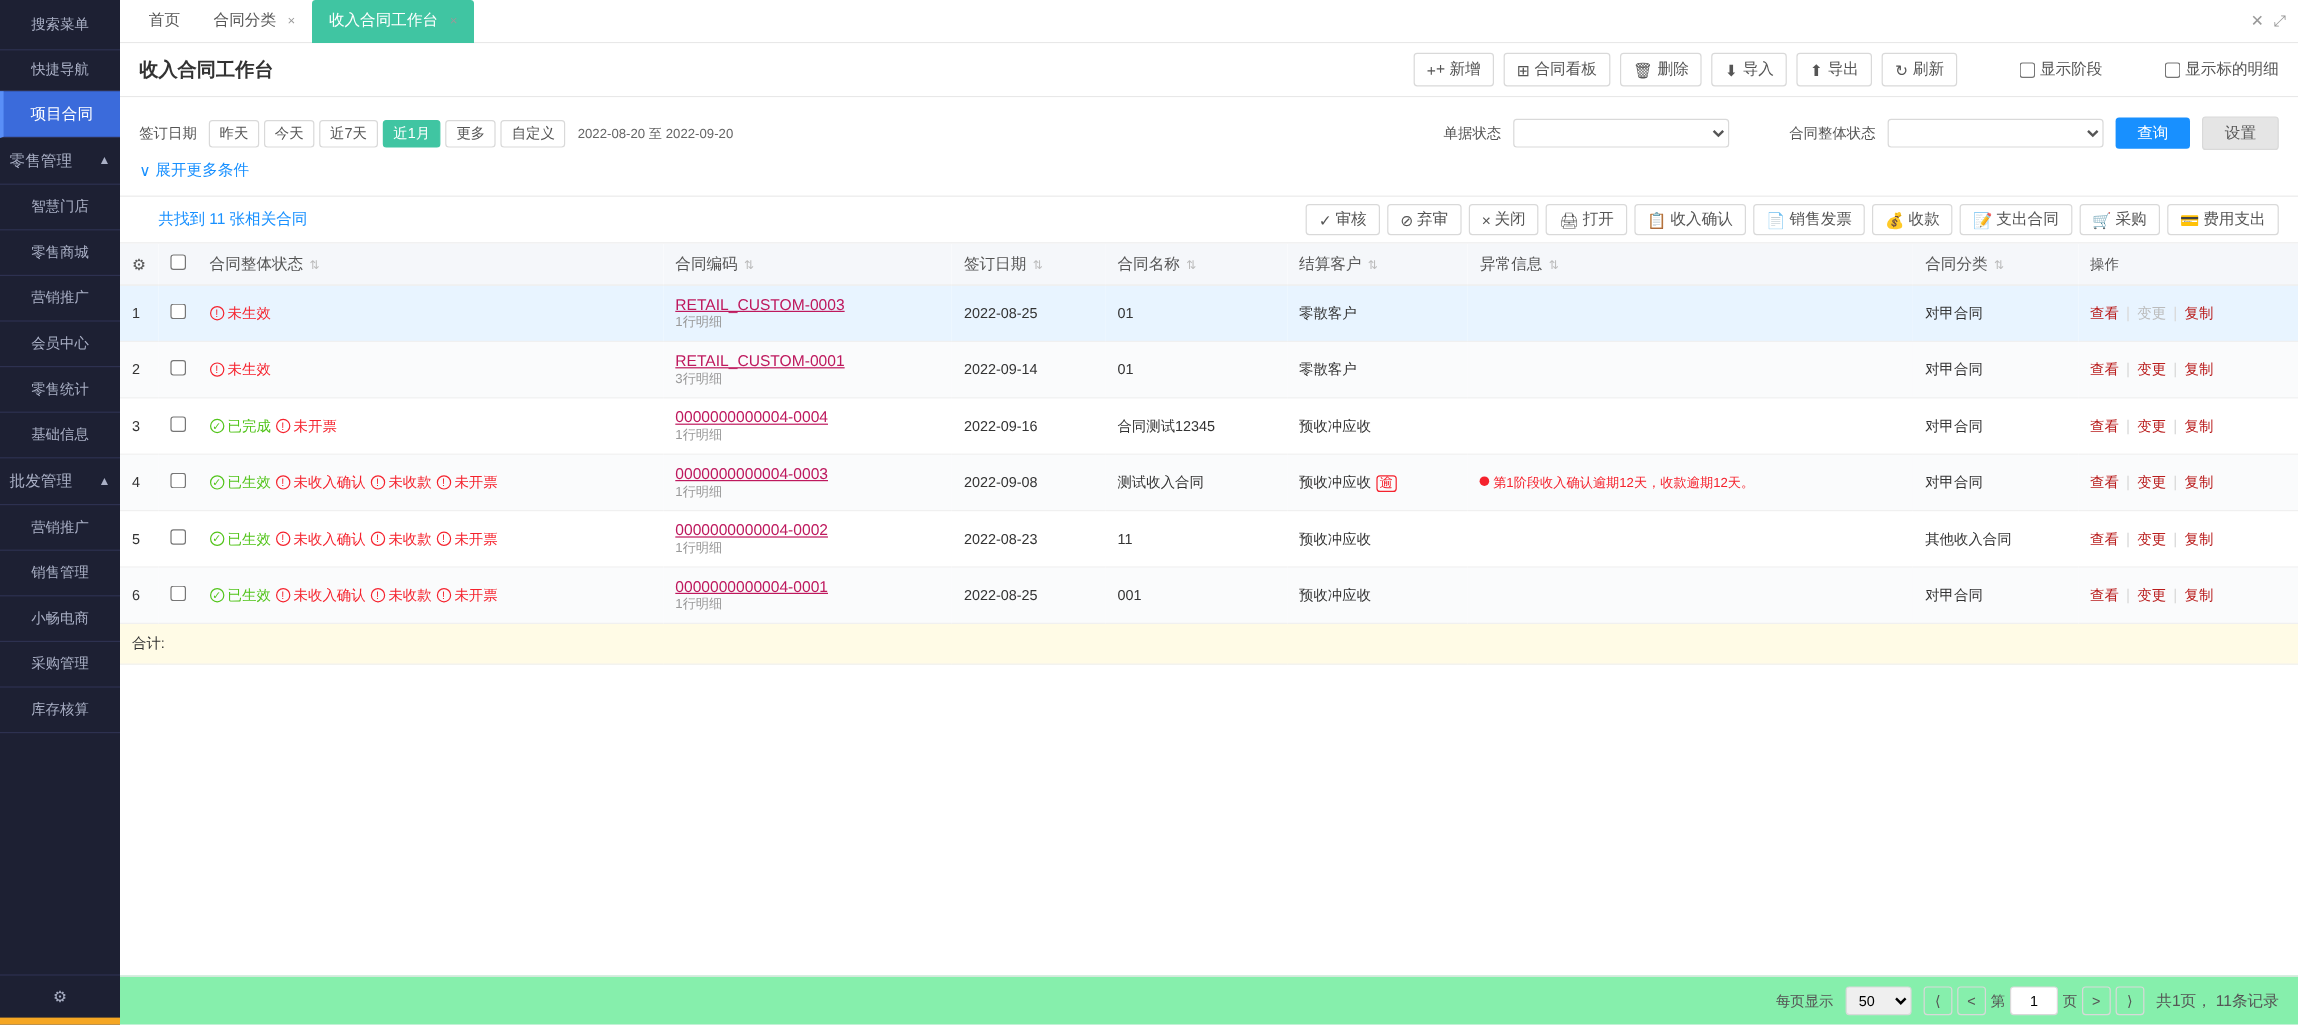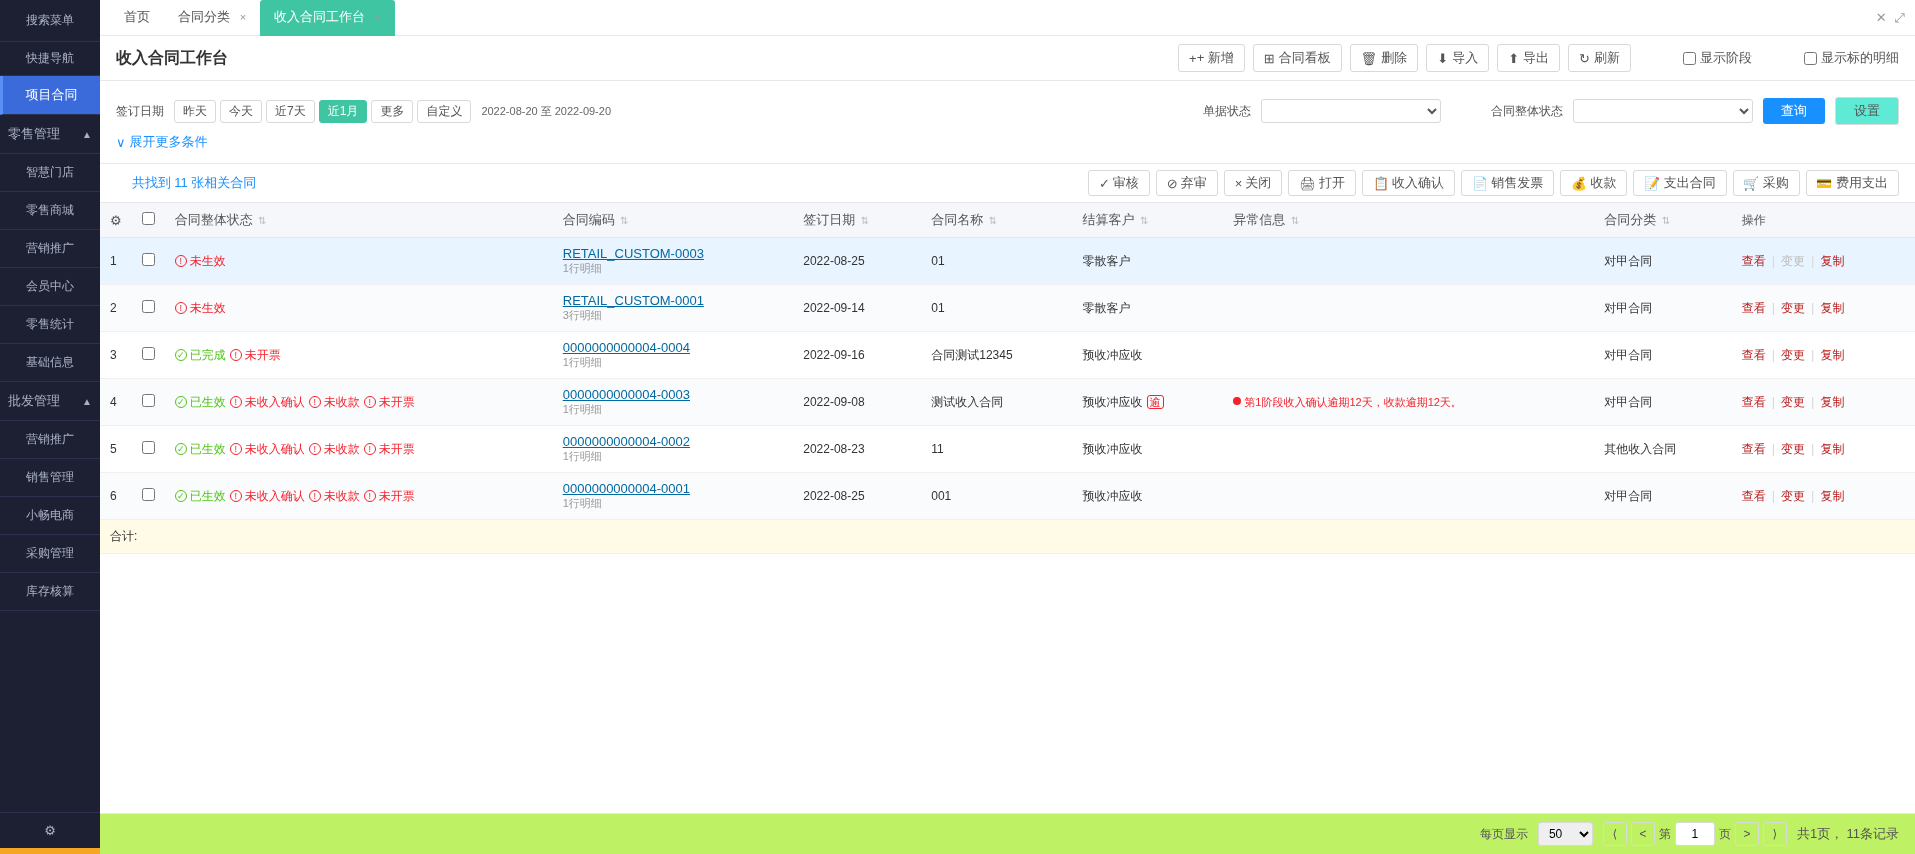--- a/index.html
+++ b/index.html
@@ -45,51 +45,51 @@
     
     .filter-row { display: flex; align-items: center; gap: 10px; flex-wrap: wrap; padding: 8px 0 4px 0; }
     .filter-label { color: #555; font-size: 12px; white-space: nowrap; }
     .filter-date-btns { display: flex; gap: 4px; align-items: center; }
     .filter-date-btn { padding: 2px 8px; border: 1px solid #d9d9d9; background: #fff; border-radius: 3px; cursor: pointer; color: #555; font-size: 12px; }
     .filter-date-btn.active { background: #40c5a2; color: #fff; border-color: #40c5a2; }
     .filter-date-range { color: #666; font-size: 11px; }
     .filter-select { padding: 3px 8px; border: 1px solid #d9d9d9; border-radius: 3px; min-width: 180px; font-size: 12px; color: #555; background: #fff; }
     .filter-select-wrap { display: flex; align-items: center; gap: 4px; }
     .query-btn { padding: 4px 18px; background: #1890ff; color: #fff; border: none; border-radius: 3px; cursor: pointer; font-size: 13px; }
-    .set-btn { padding: 4px 18px; background: #5eead4; color: #555; border: 1px solid #d9d9d9; border-radius: 3px; cursor: pointer; font-size: 13px; }
+    .set-btn { padding: 4px 18px; background: #e5e5e5; color: #555; border: 1px solid #d9d9d9; border-radius: 3px; cursor: pointer; font-size: 13px; }
     .expand-more { display: flex; align-items: center; gap: 4px; color: #1890ff; cursor: pointer; font-size: 12px; padding: 4px 0; }
 
     
     .table-toolbar { display: flex; align-items: center; justify-content: space-between; padding: 6px 16px; background: #fff; border-bottom: 1px solid #e8e8e8; flex-shrink: 0; }
     .toolbar-info { color: #555; font-size: 12px; margin-left: 16px; }
     .toolbar-info span { color: #1890ff; }
     .toolbar-actions { display: flex; gap: 6px; align-items: center; flex-wrap: wrap; }
     .toolbar-btn { display: flex; align-items: center; gap: 3px; padding: 3px 10px; border: 1px solid #d9d9d9; background: #fff; border-radius: 3px; cursor: pointer; color: #555; font-size: 12px; white-space: nowrap; }
 
     
     .table-wrap { flex: 1; overflow: auto; background: #fff; }
     table { width: 100%; border-collapse: collapse; }
     thead th { background: #f5f7fa; padding: 8px 10px; border-bottom: 1px solid #e8e8e8; color: #555; font-weight: 500; font-size: 12px; white-space: nowrap; text-align: left; position: sticky; top: 0; }
     thead th .sort-icon { color: #bbb; font-size: 10px; margin-left: 2px; }
     tbody tr { border-bottom: 1px solid #f0f0f0; }
     tbody tr:nth-child(odd) { background: #fff; }
     tbody tr:nth-child(even) { background: #fafbfc; }
     tbody td { padding: 8px 10px; color: #333; font-size: 12px; vertical-align: middle; }
     .status-badge { display: inline-flex; align-items: center; gap: 3px; font-size: 12px; }
-    .contract-code { color: #0369a1; text-decoration: underline; cursor: pointer; }
+    .contract-code { color: #be185d; text-decoration: underline; cursor: pointer; }
     .sub-info { color: #999; font-size: 11px; }
     .action-btns { display: flex; gap: 6px; }
     .action-btn { color: #b91c1c; cursor: pointer; font-size: 12px; text-decoration: none; }
     .action-btn.disabled { color: #bbb; cursor: default; }
     .error-msg { color: #f5222d; font-size: 11px; display: flex; align-items: flex-start; gap: 3px; }
     .error-dot { width: 8px; height: 8px; border-radius: 50%; background: #f5222d; margin-top: 2px; flex-shrink: 0; }
     .footer-row { background: #fffbe6 !important; font-weight: 500; }
 
     
-    .pagination-bar { display: flex; align-items: center; justify-content: flex-end; padding: 8px 16px; background: #bef264; border-top: 1px solid #e8e8e8; gap: 10px; flex-shrink: 0; }
+    .pagination-bar { display: flex; align-items: center; justify-content: flex-end; padding: 8px 16px; background: #86efac; border-top: 1px solid #e8e8e8; gap: 10px; flex-shrink: 0; }
     .page-size-select { padding: 3px 6px; border: 1px solid #d9d9d9; border-radius: 3px; font-size: 12px; }
     .page-nav { display: flex; align-items: center; gap: 4px; }
     .page-nav-btn { width: 24px; height: 24px; display: flex; align-items: center; justify-content: center; border: 1px solid #d9d9d9; border-radius: 3px; cursor: pointer; color: #555; font-size: 12px; }
     .page-num-input { width: 40px; height: 24px; border: 1px solid #d9d9d9; border-radius: 3px; text-align: center; font-size: 12px; }
     .page-info { color: #555; font-size: 12px; }
 
     .divider { color: #d9d9d9; }
   </style>
 </head>
 <body>

